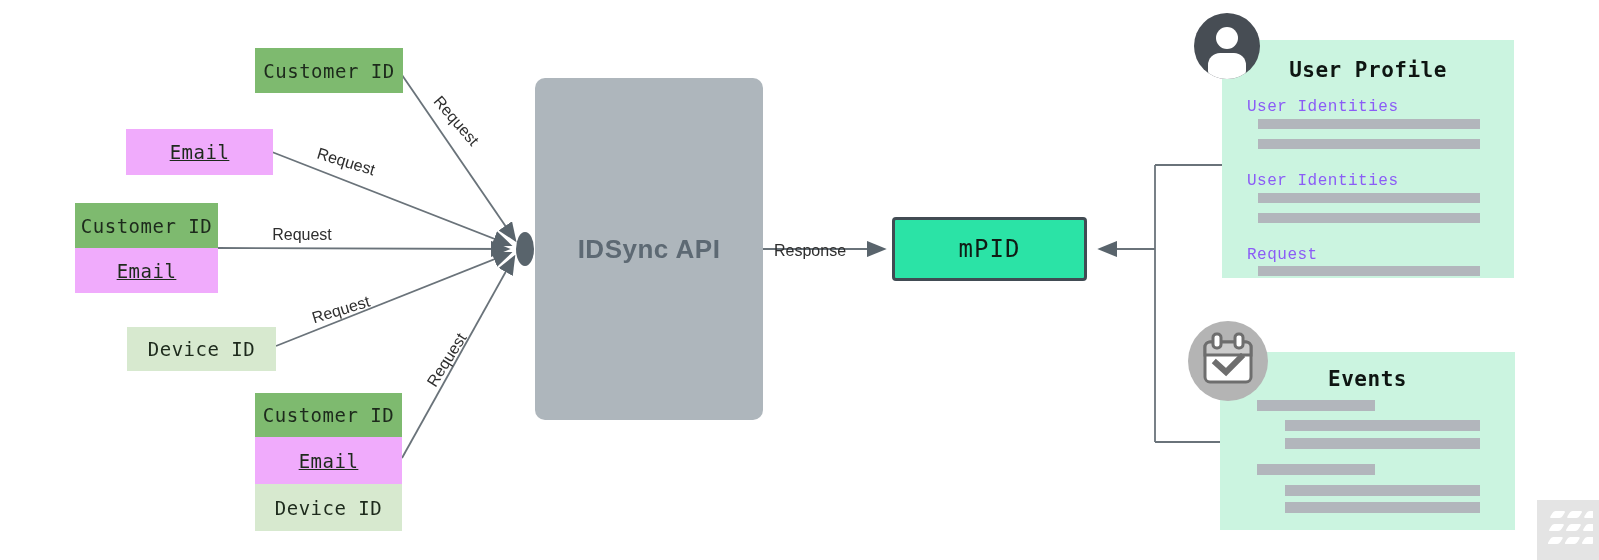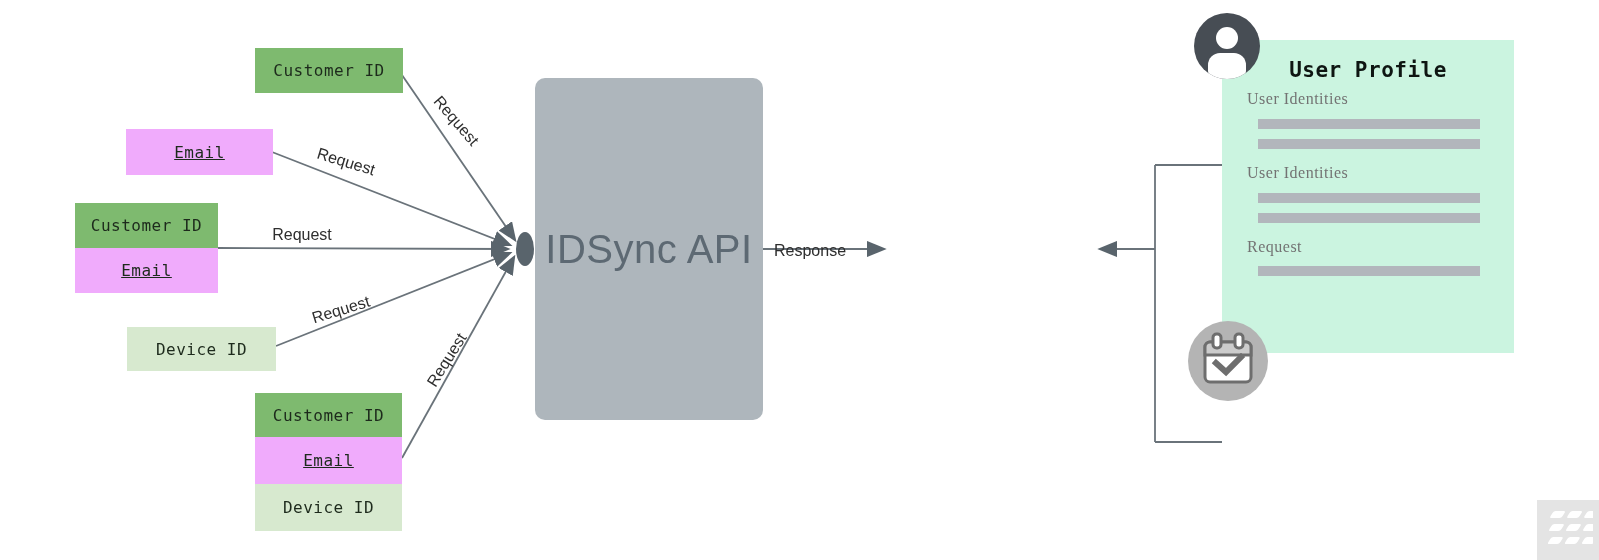--- a/index.html
+++ b/index.html
@@ -9,33 +9,33 @@
   }
   .abs{position:absolute;}
   svg{display:block;}
   
   .id-box{
     position:absolute;display:flex;flex-direction:column;
   }
   .id-row{
     display:flex;align-items:center;justify-content:center;
     font-family:"DejaVu Sans Mono","Liberation Mono",monospace;
-    font-size:16px;color:#1d2a1c;letter-spacing:.5px;
+    font-size:19px;color:#1d2a1c;letter-spacing:.5px;
   }
   .tone-dark{background:#7eba6f;}
   .tone-medium{background:#f0abfc;text-decoration:underline;}
   .tone-light{background:#d7e9cf;}
   
   .api-box{
     position:absolute;left:535px;top:78px;width:228px;height:342px;
     background:#aeb6bc;border-radius:10px;
     display:flex;align-items:center;justify-content:center;
   }
   .api-label{
-    font-size:40px;font-weight:normal;color:#5d6973;letter-spacing:.5px;
+    font-size:26px;font-weight:bold;color:#5d6973;letter-spacing:.5px;
   }
   
   .mpid-box{
     position:absolute;left:892px;top:217px;width:195px;height:64px;
     background:#2be3a6;border:3px solid #414b53;border-radius:4px;
     box-sizing:border-box;display:flex;align-items:center;justify-content:center;
   }
   .mpid-label{
     font-family:"DejaVu Sans Mono","Liberation Mono",monospace;
     font-size:24px;color:#101b15;letter-spacing:1px;
@@ -47,22 +47,22 @@
   
   .panel{
     position:absolute;background:#cbf4e0;
   }
   .panel-title{
     position:absolute;left:0;width:100%;text-align:center;
     font-family:"DejaVu Sans Mono","Liberation Mono",monospace;
     font-weight:bold;font-size:21px;color:#0e1512;letter-spacing:.5px;
   }
   .section-label{
-    position:absolute;font-family:Liberation Serif, serif;
-    font-size:16px;color:#737373;letter-spacing:.5px;white-space:nowrap;
+    position:absolute;font-family:Liberation Mono, monospace;
+    font-size:16px;color:#8b5cf6;letter-spacing:.5px;white-space:nowrap;margin-top:8px;
   }
   .bar{
     position:absolute;background:#b2b6bc;height:10px;
   }
   .bar-ev{height:11px;}
   
   .logo-mark{
     position:absolute;left:1537px;top:500px;width:62px;height:60px;background:#e4e4e4;
     display:flex;align-items:center;justify-content:center;
   }
@@ -124,22 +124,25 @@
   <div class="edge-label" style="left:346px;top:162px;transform:translate(-50%,-50%) rotate(17deg);">Request</div>
   <div class="edge-label" style="left:302px;top:235px;transform:translate(-50%,-50%);">Request</div>
   <div class="edge-label" style="left:341px;top:310px;transform:translate(-50%,-50%) rotate(-17deg);">Request</div>
   <div class="edge-label" style="left:447px;top:360px;transform:translate(-50%,-50%) rotate(-58deg);">Request</div>
   <div class="edge-label" style="left:810px;top:231px;transform:translate(-50%,-50%);margin-top:20px;">Response</div>
 
   <div class="api-box">
     <span class="api-label">IDSync API</span>
   </div>
 
-
-  <div class="panel" style="left:1222px;top:40px;width:292px;height:313px;">
+  <div class="mpid-box">
+    <span class="mpid-label">mPID</span>
+  </div>
+
+  <div class="panel" style="left:1222px;top:40px;width:292px;height:238px;">
     <div class="panel-title" style="top:18px;">User Profile</div>
 
     <div class="section-label" style="left:25px;top:50px;">User Identities</div>
     <div class="bar" style="left:36px;top:79px;width:222px;"></div>
     <div class="bar" style="left:36px;top:99px;width:222px;"></div>
 
     <div class="section-label" style="left:25px;top:124px;">User Identities</div>
     <div class="bar" style="left:36px;top:153px;width:222px;"></div>
     <div class="bar" style="left:36px;top:173px;width:222px;"></div>
 
@@ -153,20 +156,30 @@
           <circle cx="34" cy="34" r="33"></circle>
         </clipPath>
       </defs>
     <circle cx="34" cy="34" r="33" fill="#474d54"></circle>
     <g clip-path="url(#ucap)">
       <circle cx="34" cy="26" r="11" fill="#ffffff"></circle>
       <rect x="15" y="41" width="38" height="30" rx="12" fill="#ffffff"></rect>
     </g>
   </svg>
 
+  <div class="panel" style="left:1220px;top:352px;width:295px;height:178px;">
+    <div class="panel-title" style="top:15px;">Events</div>
+
+    <div class="bar bar-ev" style="left:37px;top:48px;width:118px;"></div>
+    <div class="bar bar-ev" style="left:65px;top:68px;width:195px;"></div>
+    <div class="bar bar-ev" style="left:65px;top:86px;width:195px;"></div>
+    <div class="bar bar-ev" style="left:37px;top:112px;width:118px;"></div>
+    <div class="bar bar-ev" style="left:65px;top:133px;width:195px;"></div>
+    <div class="bar bar-ev" style="left:65px;top:150px;width:195px;"></div>
+  </div>
 
   <svg class="abs" width="84" height="84" viewBox="0 0 84 84" style="left:1186px;top:319px;">
     <circle cx="42" cy="42" r="40" fill="#b4b4b4"></circle>
     <rect x="19" y="23" width="46" height="40" rx="5" fill="#ffffff" stroke="#6e6e6e" stroke-width="3"></rect>
     <path d="M19,28 a5,5 0 0 1 5,-5 h36 a5,5 0 0 1 5,5 v8 h-46 z" fill="#cccccc" stroke="#6e6e6e" stroke-width="3"></path>
     <rect x="27" y="15" width="8" height="14" rx="3.5" fill="#ffffff" stroke="#6e6e6e" stroke-width="3"></rect>
     <rect x="49" y="15" width="8" height="14" rx="3.5" fill="#ffffff" stroke="#6e6e6e" stroke-width="3"></rect>
     <path d="M30,44 L40,53 L55,38" fill="none" stroke="#6e6e6e" stroke-width="6" stroke-linecap="square"></path>
   </svg>
 

